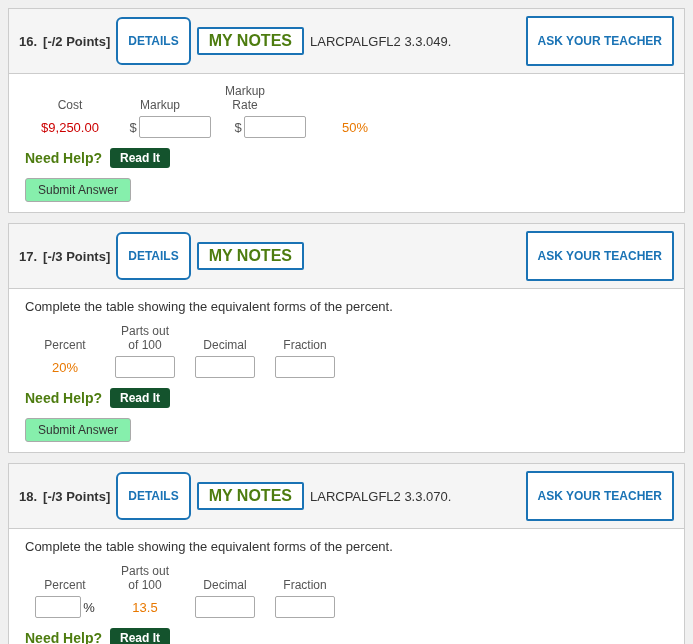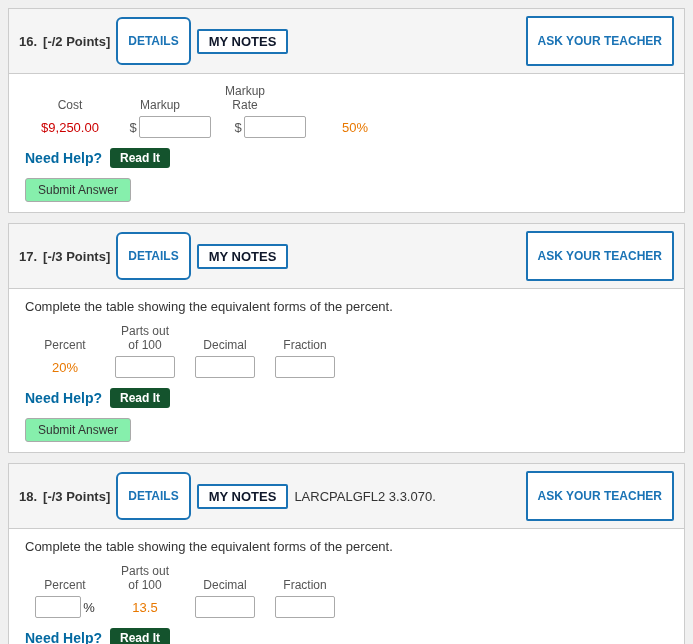--- a/index.html
+++ b/index.html
@@ -39,22 +39,22 @@
       color: #1a73b5;
       font-size: 12px;
       font-weight: bold;
       padding: 15px 10px;
       cursor: pointer;
       border-radius: 6px;
     }
     .btn-mynotes {
       background: #fff;
       border: 2px solid #1a73b5;
-      color: #0f172a;
-      font-size: 13px;
+      color: #4d7c0f;
+      font-size: 16px;
       font-weight: bold;
       padding: 3px 10px;
       cursor: pointer;
       border-radius: 2px;
     }
     .question-code {
       font-size: 13px;
       color: #333;
       flex: 1;
     }
@@ -118,21 +118,21 @@
     }
     .need-help-row {
       display: flex;
       align-items: center;
       gap: 8px;
       margin: 10px 0;
     }
     .need-help-text {
       font-size: 14px;
       font-weight: bold;
-      color: #0369a1;
+      color: #4d7c0f;
     }
     .btn-readit {
       background: #14532d;
       color: #fff;
       border: none;
       font-size: 12px;
       font-weight: bold;
       padding: 3px 10px;
       border-radius: 3px;
       cursor: pointer;
@@ -162,20 +162,21 @@
 <body>
 
 <div class="page-container">
 
   <div class="question-block">
     <div class="question-header">
       <span class="question-number">16.</span>
       <span class="question-number">[-/2 Points]</span>
       <button class="btn-details">DETAILS</button>
       <button class="btn-mynotes">MY NOTES</button>
+      <span class="question-code">LARCPALGFL2 3.3.049.</span>
       <button class="btn-ask-teacher">ASK YOUR TEACHER</button>
     </div>
     <div class="question-body">
       <div class="table-area">
         <div class="col-headers">
           <div class="col-header q16-col-cost">
             <div>Cost</div>
           </div>
           <div class="col-header q16-col-markup">
             <div>Markup</div>

